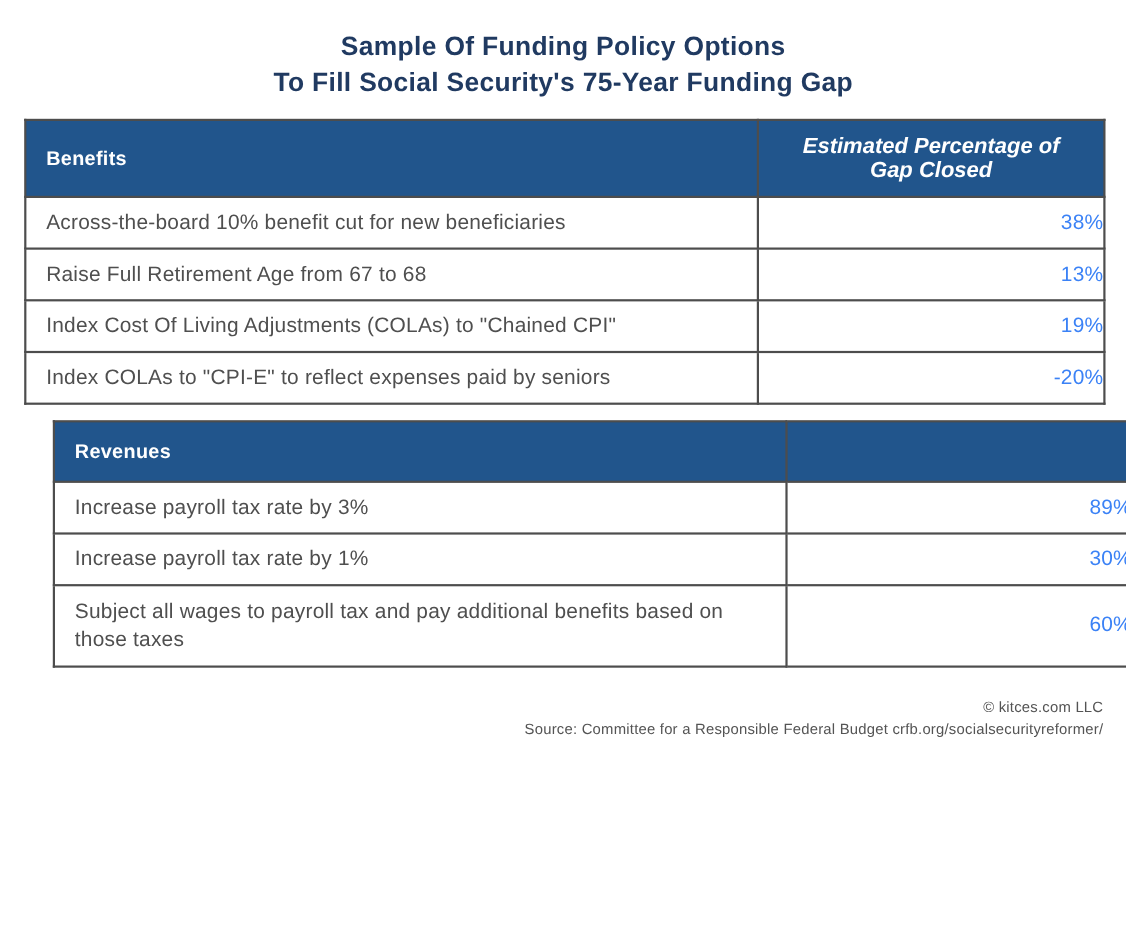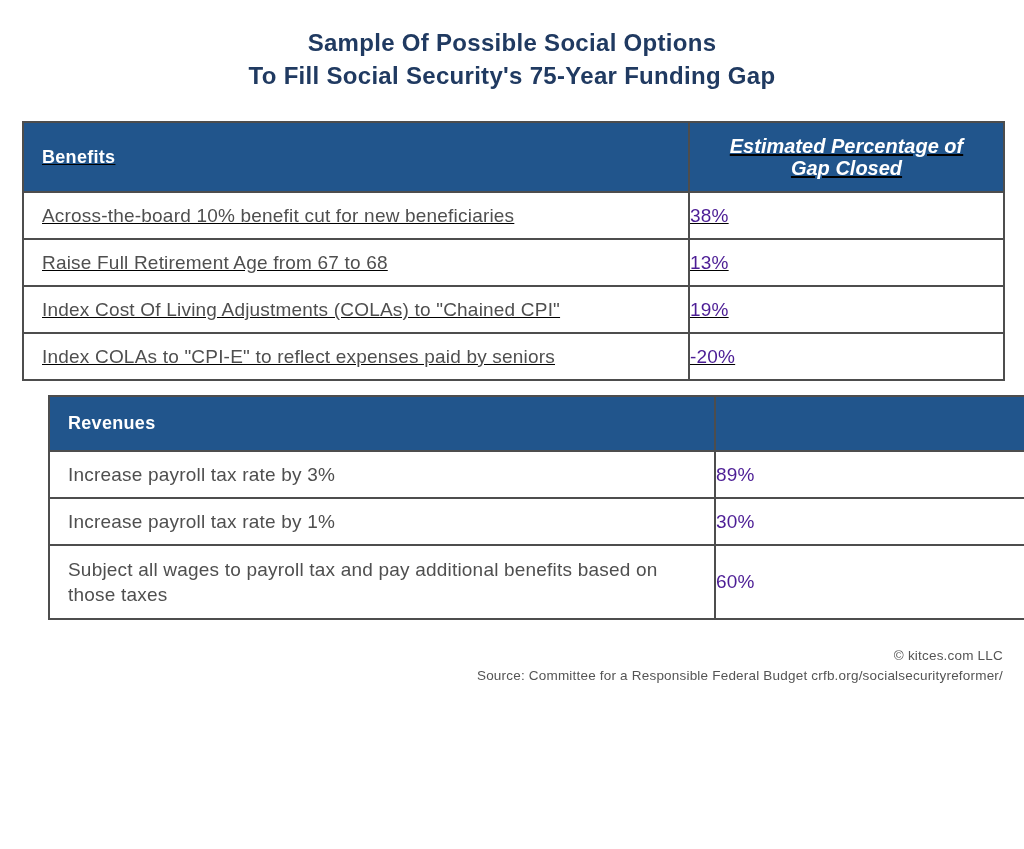--- a/index.html
+++ b/index.html
@@ -20,21 +20,21 @@
     line-height: 33px;
     letter-spacing: 0.3px;
   }
 
   .data-table {
     width: 981px;
     margin-left: 22px;
     border-collapse: collapse;
     table-layout: fixed;
   }
-  .data-table.first { margin-top: 29px; text-decoration: underline; }
+  .data-table.first { margin-top: 16px; }
   .data-table.second { margin-top: 14px; margin-left: 48px; }
 
   .data-table col.c-policy { width: 666px; }
   .data-table col.c-pct    { width: 315px; }
 
   .data-table th, .data-table td {
     border: 2px solid #4D4D4D;
     vertical-align: middle;
   }
 
@@ -62,23 +62,23 @@
   td.policy {
     color: #4F4F4F;
     font-size: 19px;
     letter-spacing: 0.2px;
     line-height: 25px;
     text-align: left;
     padding: 10px 20px 10px 18px;
     height: 36px;
   }
   td.pct {
-    color: #4c1d95;
+    color: #3b82f6;
     font-size: 19px;
-    text-align: left;
+    text-align: right;
     letter-spacing: 0.2px;
   }
   tr.tall td { height: 75px; }
   tr.tall2 td { height: 74px; }
 
   .footer {
     width: 981px;
     margin-left: 22px;
     margin-top: 26px;
     text-align: right;
@@ -87,21 +87,21 @@
     line-height: 20px;
     letter-spacing: 0.2px;
   }
 </style>
 </head>
 <body>
 
 <div class="page">
 
   <div class="title-block">
-    <div>Sample Of Possible Social Options</div>
+    <div>Sample Of Funding Policy Options</div>
     <div>To Fill Social Security's 75-Year Funding Gap</div>
   </div>
 
   <table class="data-table first">
     <colgroup>
         <col class="c-policy">
         <col class="c-pct">
       </colgroup>
     <tbody>
         <tr class="hdr-row">

